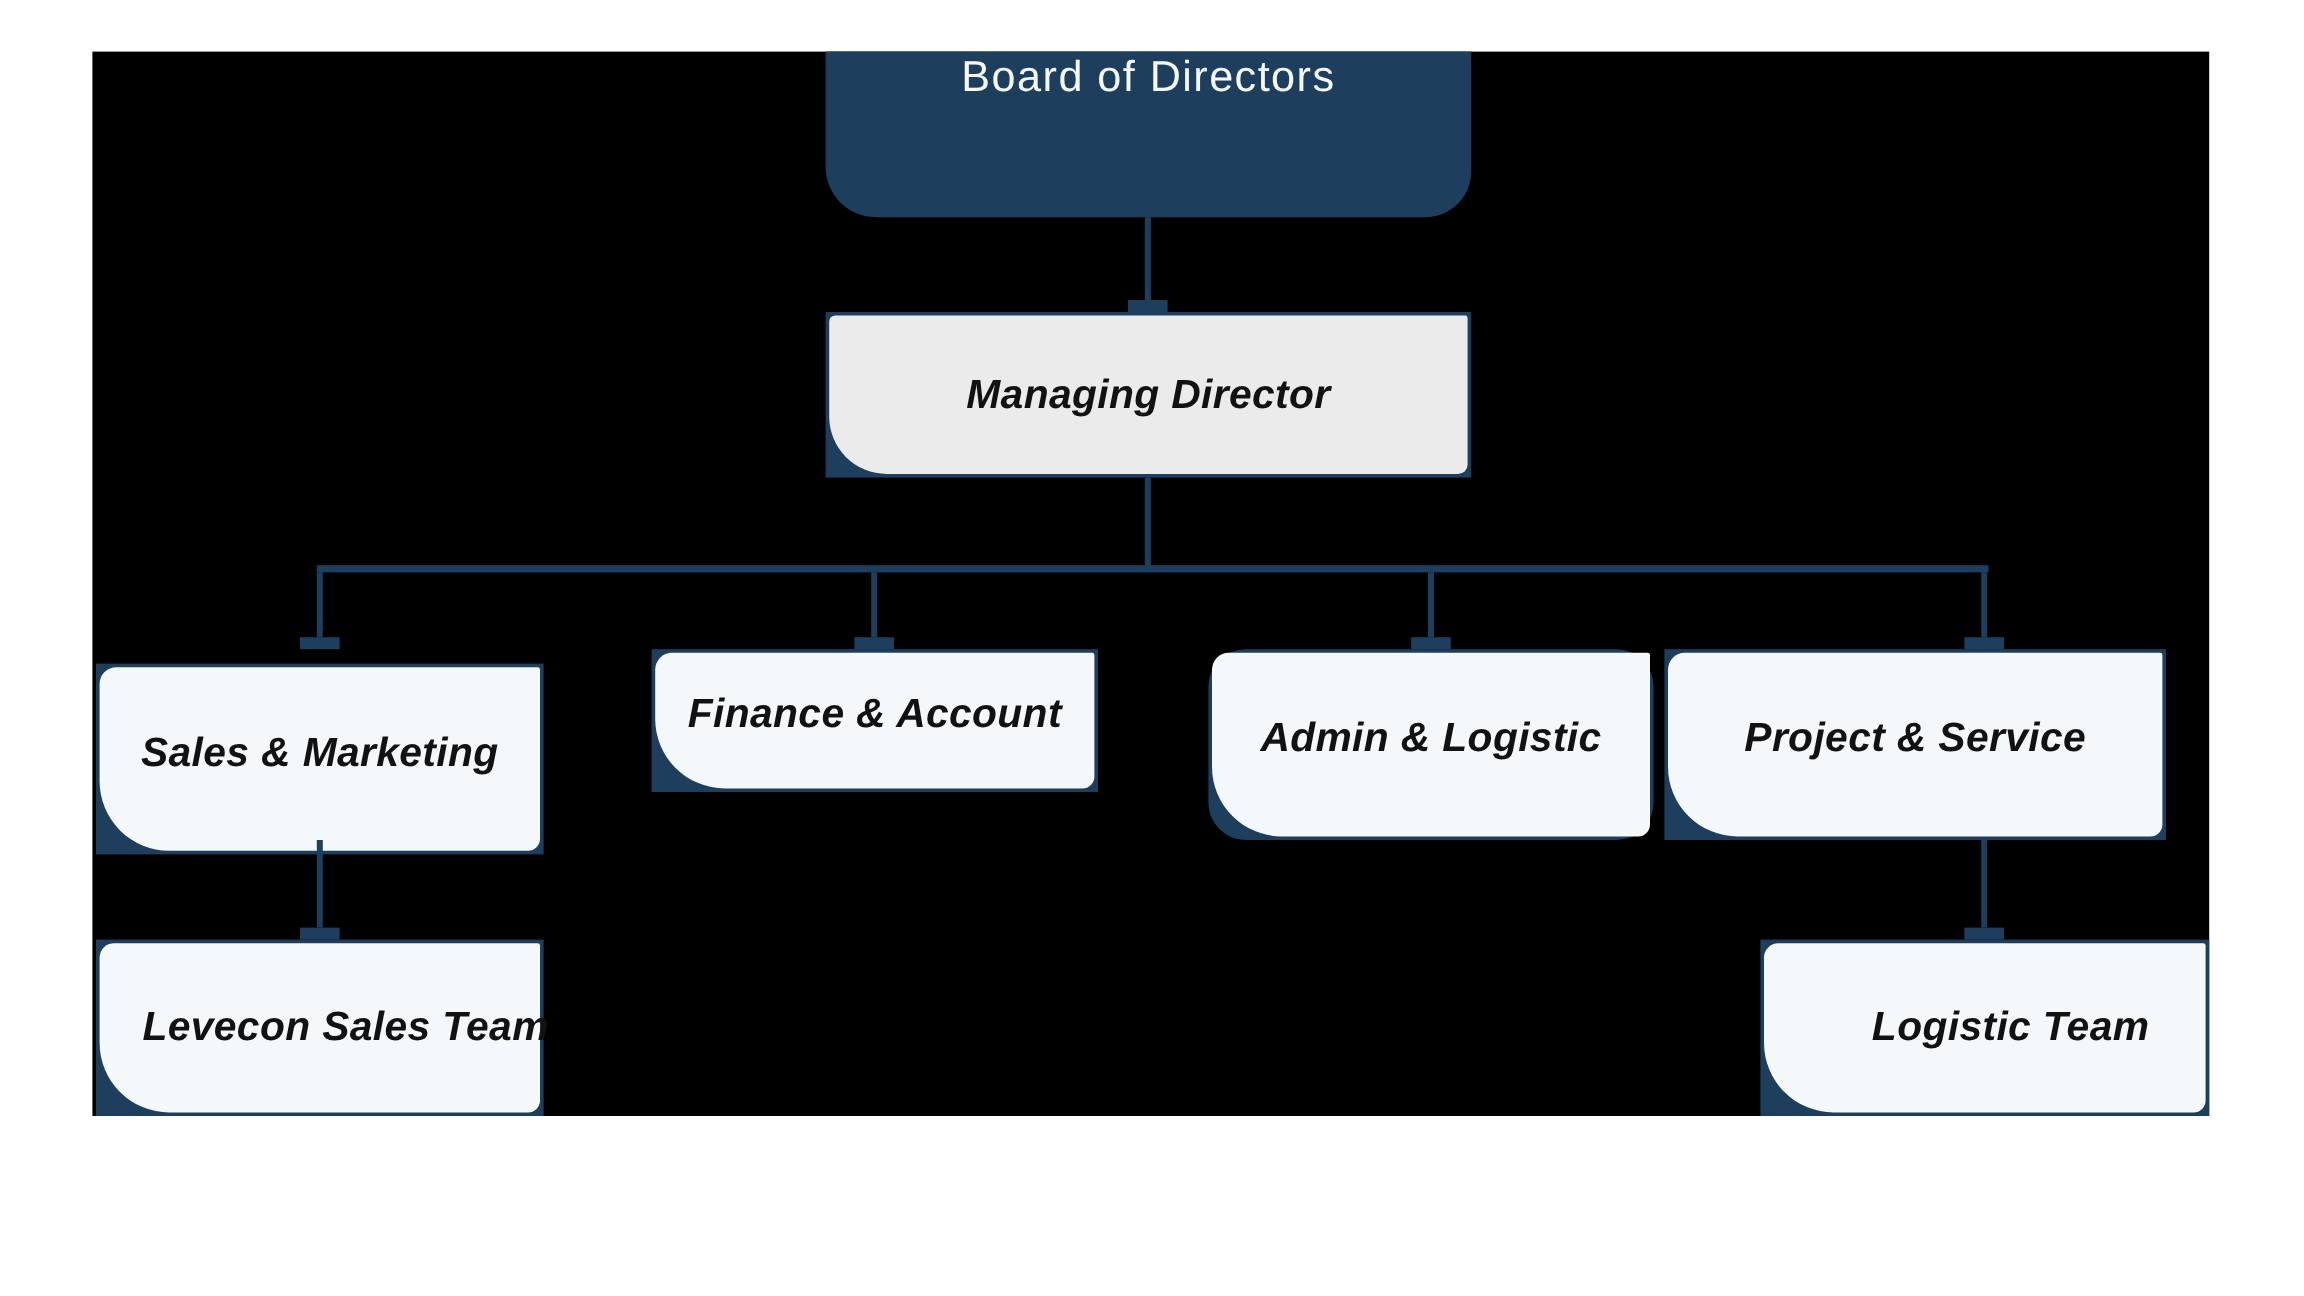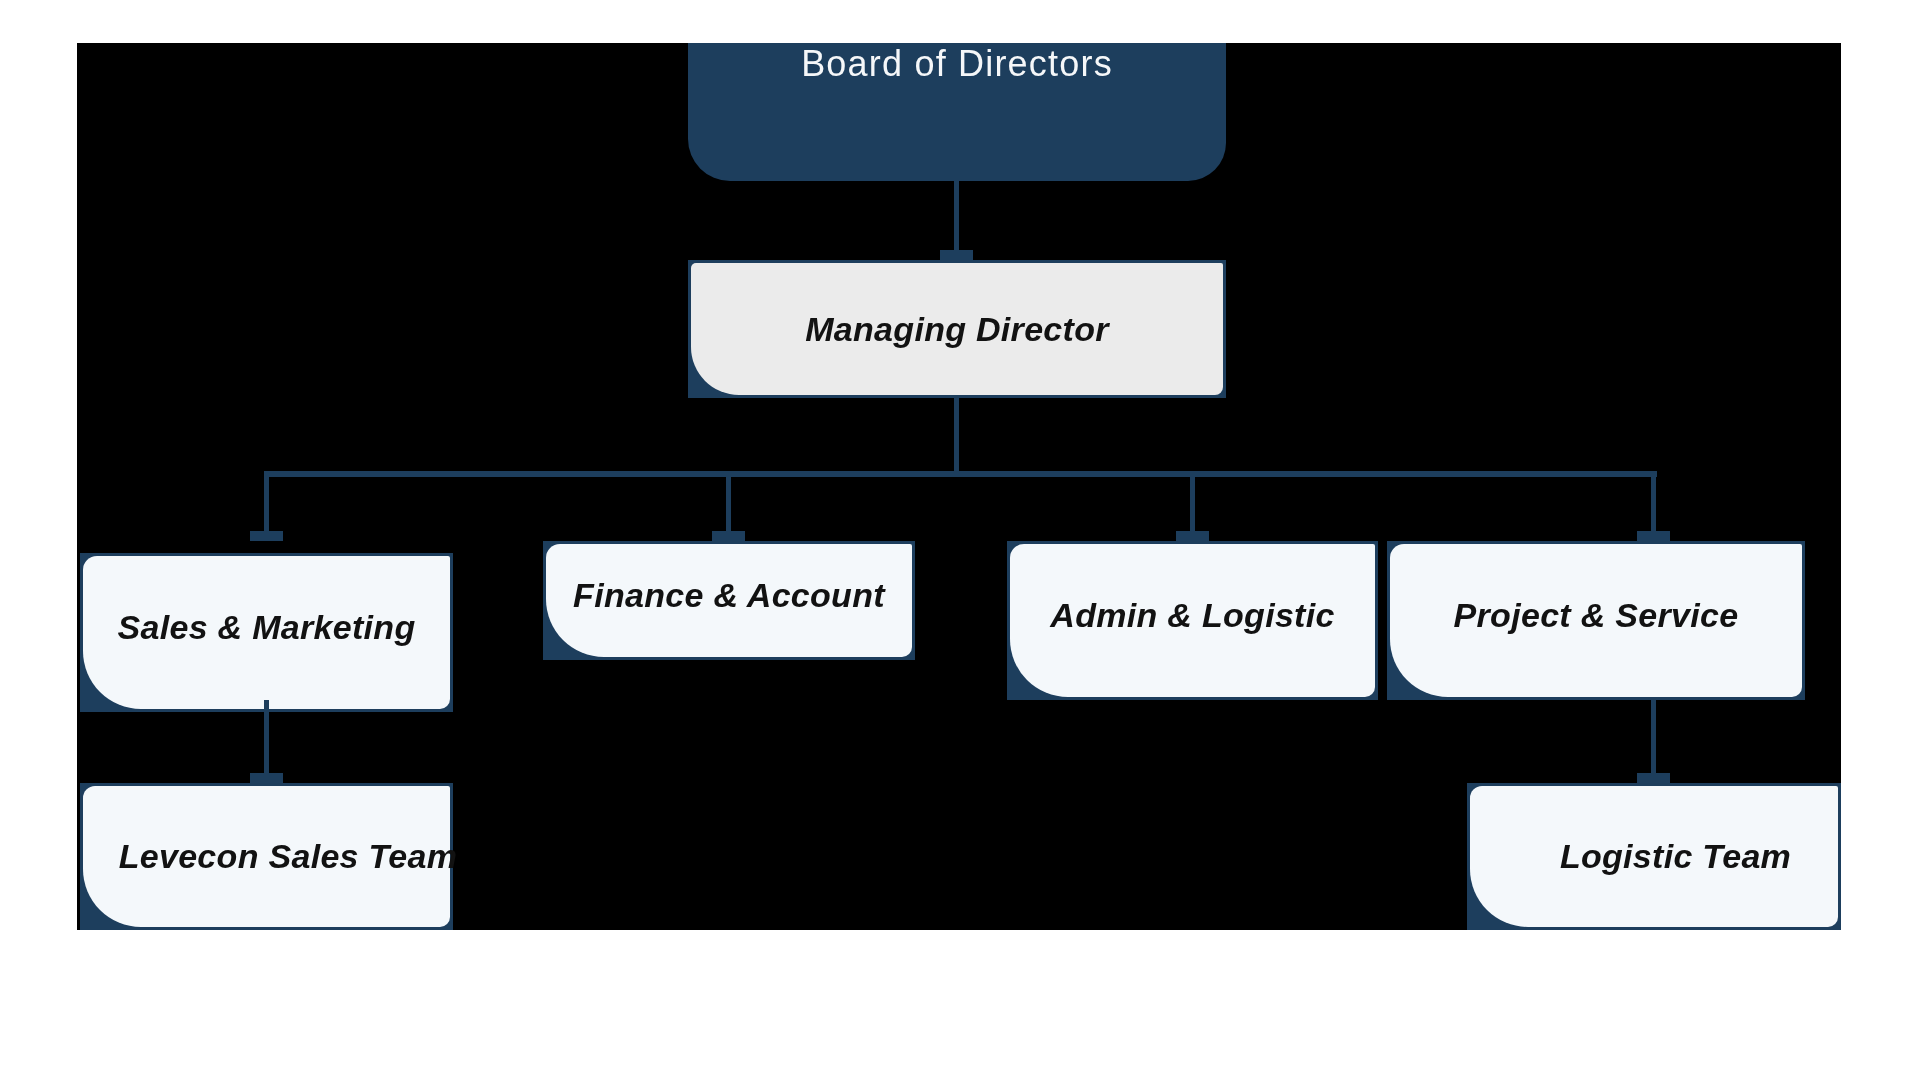--- a/index.html
+++ b/index.html
@@ -110,21 +110,21 @@
       <span class="label">Sales &amp; Marketing</span>
     </div>
   </div>
 
   <div class="node dept" style="left:466px;top:498px;width:372px;height:119px;">
     <div class="fill">
       <span class="label">Finance &amp; Account</span>
     </div>
   </div>
 
-  <div class="node dept" style="left:930px;top:498px;width:371px;height:159px;">
+  <div class="node dept" style="left:930px;top:498px;width:371px;height:159px;border-radius:31px;">
     <div class="fill">
       <span class="label">Admin &amp; Logistic</span>
     </div>
   </div>
 
   <div class="node dept" style="left:1310px;top:498px;width:418px;height:159px;">
     <div class="fill">
       <span class="label">Project &amp; Service</span>
     </div>
   </div>

